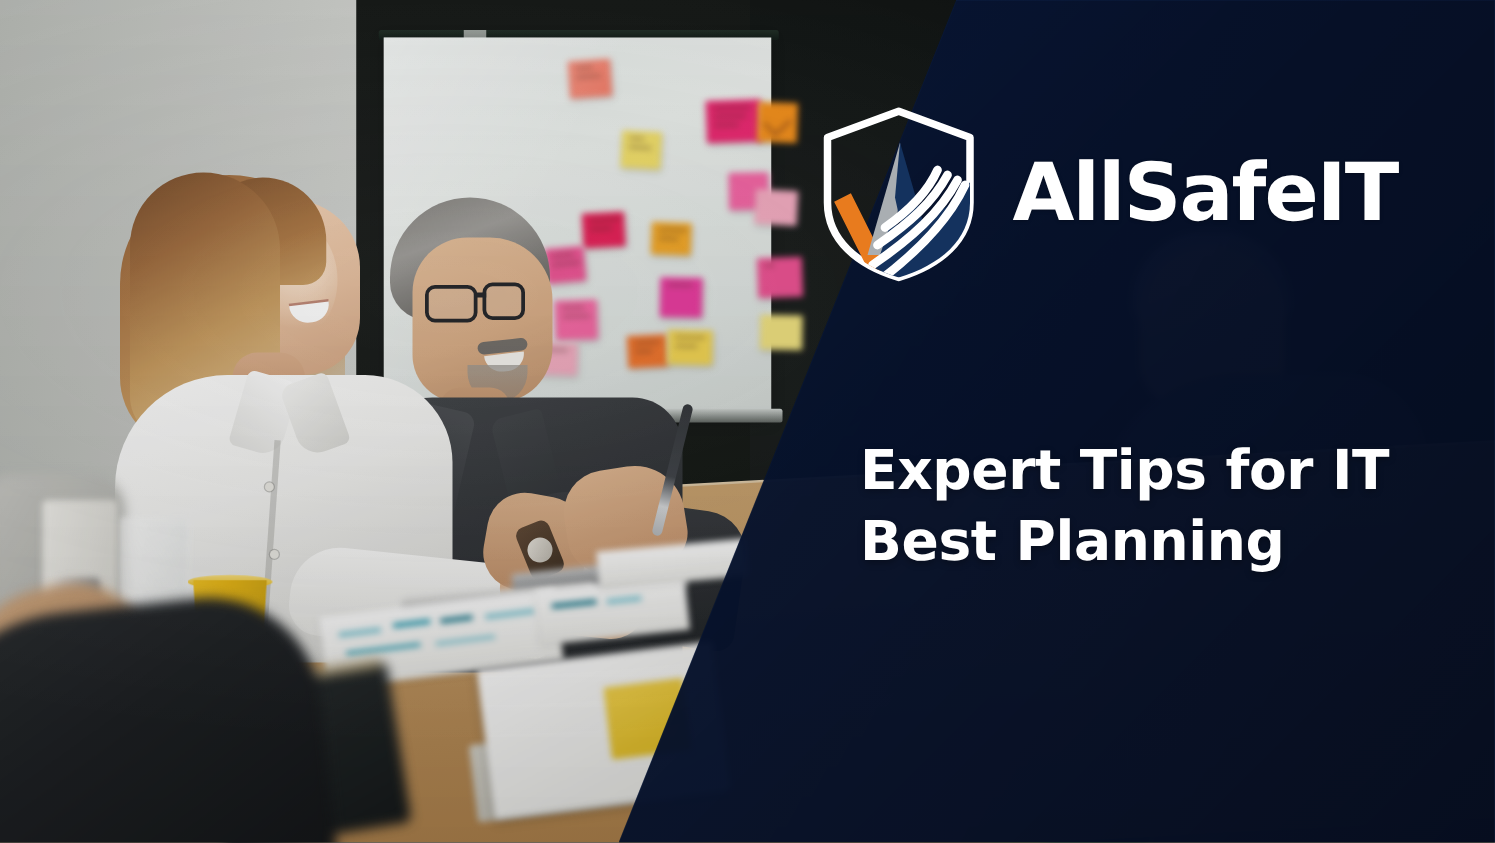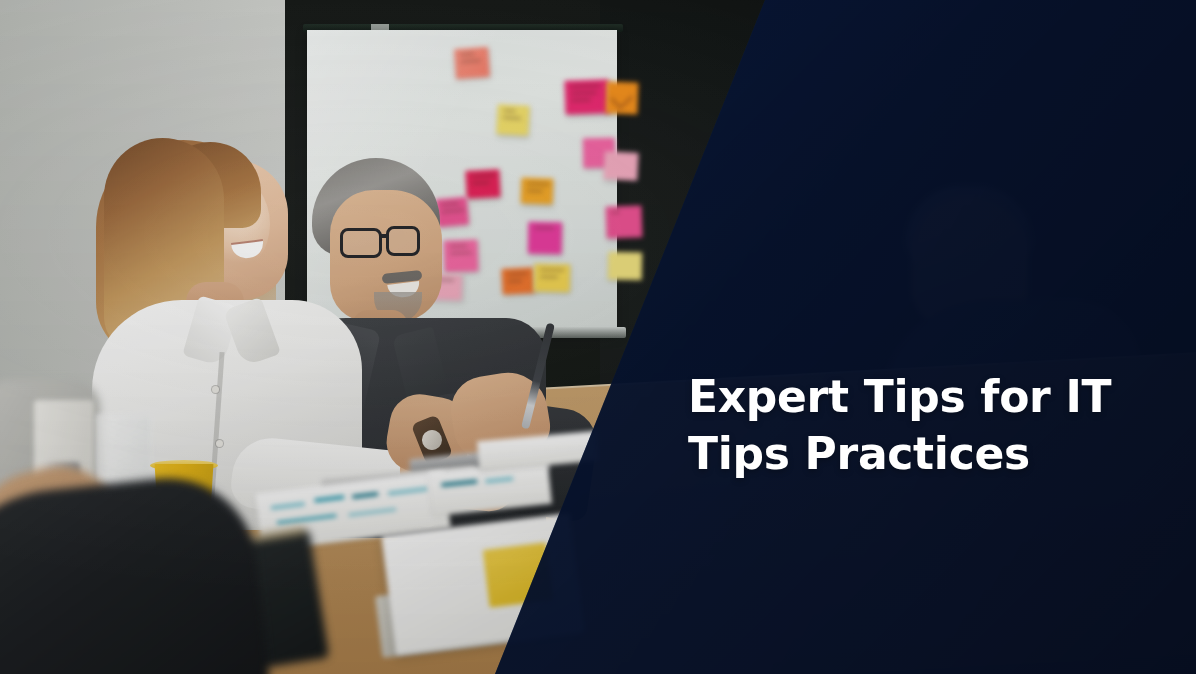--- a/index.html
+++ b/index.html
@@ -452,21 +452,20 @@
   
   .headline{
     position:absolute; left:688px; top:348px; width:420px;
     color:#ffffff;
     font-family:"DejaVu Sans", sans-serif;
     font-weight:bold;
     font-size:44px;
     line-height:57px;
     letter-spacing:-.3px;
     text-shadow:0 2px 6px rgba(0,0,0,.30);
-    margin-top:20px;
   }
   .headline .ln{ display:block; white-space:nowrap; }
 </style>
 </head>
 <body>
 
 <div class="banner">
 
   <div class="photo">
 
@@ -617,19 +616,49 @@
     <div class="fg-notebook photo-blur2"></div>
     <div class="fg-head     photo-blur2"></div>
     <div class="fg-person   photo-blur2"></div>
 
     <div class="grade"></div>
   </div>
 
   <div class="overlay"></div>
   <div class="overlay-tint"></div>
 
+  <div class="logo">
+    <div class="shield-wrap">
+      <svg class="shield-svg" viewBox="0 0 130 142" aria-hidden="true">
+        <defs>
+          <clipPath id="shieldClip">
+            <path d="M65 5 L122 26 L122 78 C122 108 98 128 65 138 C32 128 8 108 8 78 L8 26 Z"></path>
+          </clipPath>
+        </defs>
+
+        <path d="M65 5 L122 26 L122 78 C122 108 98 128 65 138 C32 128 8 108 8 78 L8 26 Z" fill="none" stroke="#ffffff" stroke-width="6" stroke-linejoin="round"></path>
+
+        <g clip-path="url(#shieldClip)">
+
+          <path d="M20 74 L46 126 L58 104" fill="none" stroke="#E87B1E" stroke-width="15" stroke-linecap="butt"></path>
+
+          <path d="M66 30 L40 120 L56 120 L70 60 Z" fill="#A9AEB2"></path>
+
+          <path d="M66 30 L92 120 L72 120 L62 74 Z" fill="#14325E"></path>
+
+          <path d="M58 96 C92 96 118 74 126 54 L132 150 L40 150 Z" fill="#14325E"></path>
+
+          <path d="M42 146 C78 120 104 94 118 64" fill="none" stroke="#ffffff" stroke-width="7" stroke-linecap="round"></path>
+          <path d="M44 128 C76 106 98 86 112 60" fill="none" stroke="#ffffff" stroke-width="7" stroke-linecap="round"></path>
+          <path d="M48 112 C74 94 92 78 104 56" fill="none" stroke="#ffffff" stroke-width="7" stroke-linecap="round"></path>
+          <path d="M54 98  C74 84 88 70 96 52" fill="none" stroke="#ffffff" stroke-width="7" stroke-linecap="round"></path>
+        </g>
+      </svg>
+    </div>
+    <div class="logo-word">AllSafeIT</div>
+  </div>
 
   <div class="headline">
     <span class="ln">Expert Tips for IT</span>
-    <span class="ln">Tips Practices</span>
+    <span class="ln">Best Planning</span>
   </div>
 
 </div>
 
 </body></html>

